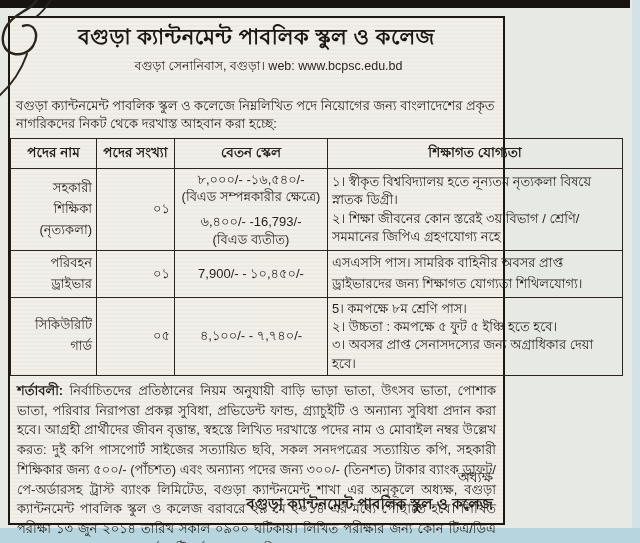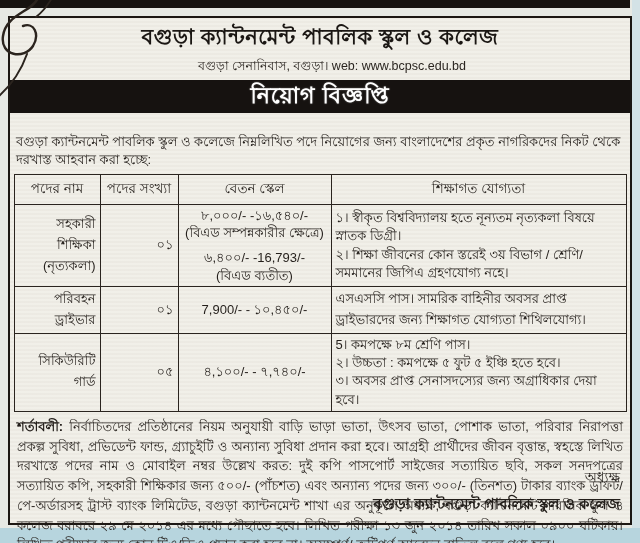--- a/index.html
+++ b/index.html
@@ -19,21 +19,21 @@
 
   
   .top-strip { position: absolute; left: 0; top: 0; width: 630px; height: 8px; background: #171310; }
 
   
   .pen-doodle { position: absolute; left: -4px; top: -2px; width: 72px; height: 112px; z-index: 5; }
 
   
   .ad-box {
     position: absolute; left: 8px; top: 16px;
-    width: 624px; height: 509px;
+    width: 497px; height: 509px;
     border: 2.5px solid #1c1713;
     background: #f1efe8;
     background-image: repeating-linear-gradient(0deg, rgba(120,110,100,0.04) 0 2px, rgba(255,255,255,0.03) 2px 4px);
   }
 
   .inst-name {
     text-align: center;
     font-size: 21px; font-weight: bold;
     letter-spacing: 0.5px;
     margin-top: 3px;
@@ -72,21 +72,21 @@
     width: 612px;
   }
   table.positions th, table.positions td {
     border: 1.5px solid #2a241f;
     font-size: 13px;
     padding: 2px 4px;
     vertical-align: middle;
     color: #241f1b;
   }
   table.positions th {
-    font-size: 13.5px; font-weight: normal;
+    font-size: 13.5px; font-weight: bold;
     text-align: center;
     padding: 3px 2px;
   }
   col.c-name   { width: 86px; }
   col.c-count  { width: 78px; }
   col.c-salary { width: 153px; }
   col.c-qual   { width: 295px; }
 
   td.cell-name   { text-align: right; margin-left: 22px; }
   td.cell-count  { text-align: right; }
@@ -133,23 +133,20 @@
     <path d="M42 0 C 36 14, 10 16, 7 38 C 4 58, 28 62, 37 48 C 44 36, 38 24, 27 28" fill="none" stroke="#2b241e" stroke-width="2.4" stroke-linecap="round"></path>
     <path d="M31 56 C 24 76, 12 90, 3 98" fill="none" stroke="#2b241e" stroke-width="2" stroke-linecap="round"></path>
     <path d="M56 0 C 50 10, 44 16, 40 19" fill="none" stroke="#2b241e" stroke-width="1.8" stroke-linecap="round"></path>
   </svg>
 
   <div class="ad-box">
 
     <div class="inst-name">বগুড়া ক্যান্টনমেন্ট পাবলিক স্কুল ও কলেজ</div>
     <div class="inst-address">বগুড়া সেনানিবাস, বগুড়া। web: www.bcpsc.edu.bd</div>
 
-    <div class="notice-band">
-      <span class="band-title">নিয়োগ বিজ্ঞপ্তি</span>
-    </div>
 
     <div class="intro">বগুড়া ক্যান্টনমেন্ট পাবলিক স্কুল ও কলেজে নিম্নলিখিত পদে নিয়োগের জন্য বাংলাদেশের প্রকৃত নাগরিকদের নিকট থেকে দরখাস্ত আহবান করা হচ্ছে:</div>
 
     <table class="positions">
       <colgroup>
         <col class="c-name">
           <col class="c-count">
           <col class="c-salary">
           <col class="c-qual">
       </colgroup>

